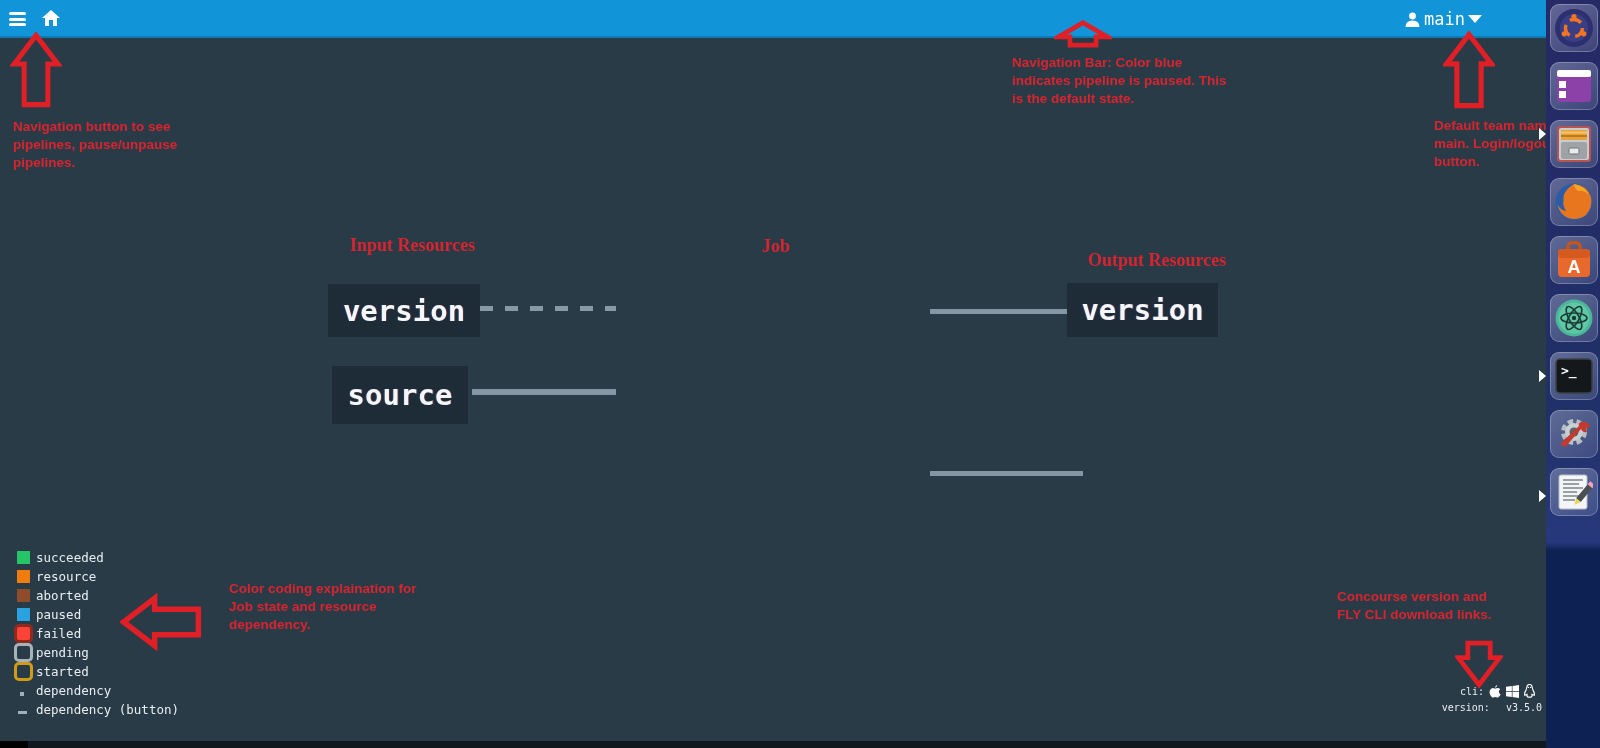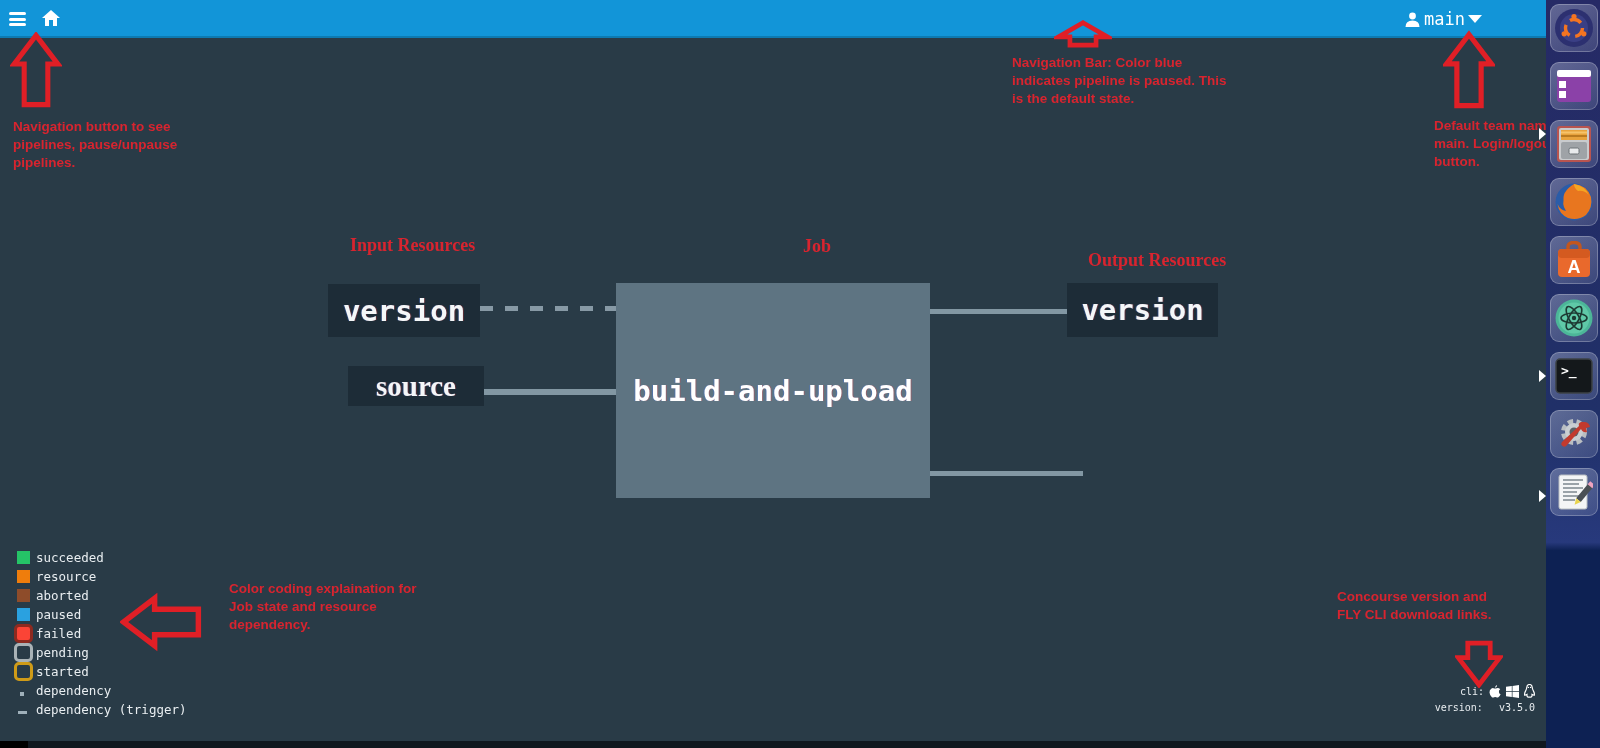--- a/index.html
+++ b/index.html
@@ -74,31 +74,30 @@
       <svg width="17" height="17" viewBox="0 0 17 17">
         <circle cx="8.5" cy="5" r="3.4" fill="#fff"></circle>
           <path d="M1.5 16 Q1.5 9.5 8.5 9.5 Q15.5 9.5 15.5 16 Z" fill="#fff"></path>
       </svg>
       <span id="team-name">main</span>
       <span class="caret-down"></span>
     </div>
   </div>
 
   <div class="anno anno-sm abs" style="left:350px;top:236px;">Input Resources</div>
-  <div class="anno anno-sm abs" style="left:762px;top:237px;margin-left:41px;">Job</div>
+  <div class="anno anno-sm abs" style="left:762px;top:237px;">Job</div>
   <div class="anno anno-sm abs" style="left:1088px;top:251px;">Output Resources</div>
 
   <div class="pipe-dashed" style="left:480px;top:306px;width:136px;"></div>
   <div class="pipe-line" style="left:472px;top:389px;width:144px;height:6px;"></div>
   <div class="pipe-line" style="left:930px;top:309px;width:137px;height:5px;"></div>
   <div class="pipe-line" style="left:930px;top:471px;width:153px;height:5px;"></div>
 
   <div class="node" style="left:328px;top:284px;width:152px;height:53px;">version</div>
-  <div class="node" style="left:348px;top:366px;width:136px;height:40px;font-family:Liberation Serif, serif;">source</div>
-  <div id="job-box" class="abs">build-and-upload</div>
+  <div class="node" style="left:332px;top:366px;width:136px;height:58px;">source</div>
   <div class="node" style="left:1067px;top:283px;width:151px;height:54px;">version</div>
 
   <svg class="arrow-svg" style="left:10px;top:32px;" width="52" height="76" viewBox="0 0 60 90">
     <path d="M30 4 L56 38 H44 V86 H16 V38 H4 Z"></path>
     </svg>
   <svg class="arrow-svg" style="left:1054px;top:20px;" width="58" height="28" viewBox="0 0 60 30">
     <path d="M30 3 L56 18 H44 V27 H16 V18 H4 Z" style="stroke-width:5"></path>
     </svg>
   <svg class="arrow-svg" style="left:1443px;top:30px;" width="52" height="80" viewBox="0 0 60 90">
     <path d="M30 4 L56 38 H44 V86 H16 V38 H4 Z"></path>
@@ -153,39 +152,39 @@
     <div class="lg-row" style="top:114px;">
       <span class="sw sw-out" style="border-color:#cf9b18"></span>
       <span class="lg-label">started</span>
       </div>
     <div class="lg-row" style="top:133px;">
       <span class="sw" style="left:6px;top:11px;width:4px;height:4px;background:#9fb0ba"></span>
       <span class="lg-label">dependency</span>
       </div>
     <div class="lg-row" style="top:152px;">
       <span class="sw" style="left:4px;top:11px;width:9px;height:3px;background:#9fb0ba"></span>
-      <span class="lg-label">dependency (trigger)</span>
+      <span class="lg-label">dependency (button)</span>
       </div>
   </div>
 
   <div class="ft-line abs" style="right:65px;top:684px;">
     <span>cli:</span>
     <svg width="12" height="14" viewBox="0 0 12 14">
       <path d="M6 3.4 Q6.4 1.6 8 1 Q8.2 2.8 6.8 3.6 Z M8.6 4 Q10.3 4 11.2 5.3 Q9.8 6.2 9.9 7.9 Q10 9.6 11.6 10.3 Q10.8 12.5 9.4 13.3 Q8.4 13.9 7.3 13.3 Q6.2 12.8 5.1 13.3 Q3.9 13.9 2.9 13.2 Q0.8 11.6 0.5 8.6 Q0.3 5.6 2.5 4.4 Q3.8 3.7 5.2 4.4 Q6 4.8 6.9 4.4 Q7.7 4 8.6 4 Z" fill="#fff"></path>
     </svg>
     <svg width="13" height="13" viewBox="0 0 13 13">
       <path d="M0 1.8 L5.8 1 V6.2 H0 Z M6.5 0.9 L13 0 V6.2 H6.5 Z M0 6.9 H5.8 V12 L0 11.2 Z M6.5 6.9 H13 V13 L6.5 12.1 Z" fill="#fff"></path>
     </svg>
     <svg width="11" height="14" viewBox="0 0 11 14">
       <path d="M5.5 0.5 Q8 0.5 8.2 3.2 Q8.4 5.2 9.6 7.4 Q10.8 9.6 10.2 11.2 L8 10.4 Q8.4 12.6 7 13.2 L4 13.2 Q2.6 12.6 3 10.4 L0.8 11.2 Q0.2 9.6 1.4 7.4 Q2.6 5.2 2.8 3.2 Q3 0.5 5.5 0.5 Z" fill="none" stroke="#fff" stroke-width="1.2"></path>
       <circle cx="4.4" cy="3.4" r="0.7" fill="#fff"></circle>
         <circle cx="6.6" cy="3.4" r="0.7" fill="#fff"></circle>
     </svg>
   </div>
-  <div class="ft-line abs" style="right:65px;top:702px;">
+  <div class="ft-line abs" style="right:58px;top:702px;">
     <span>version:</span>
     <span style="width:6px"></span>
     <span>v3.5.0</span>
   </div>
 
   <div id="bottom-strip" class="abs"></div>
   <div id="bottom-strip-black" class="abs"></div>
 
   <div id="launcher" class="abs">
 

